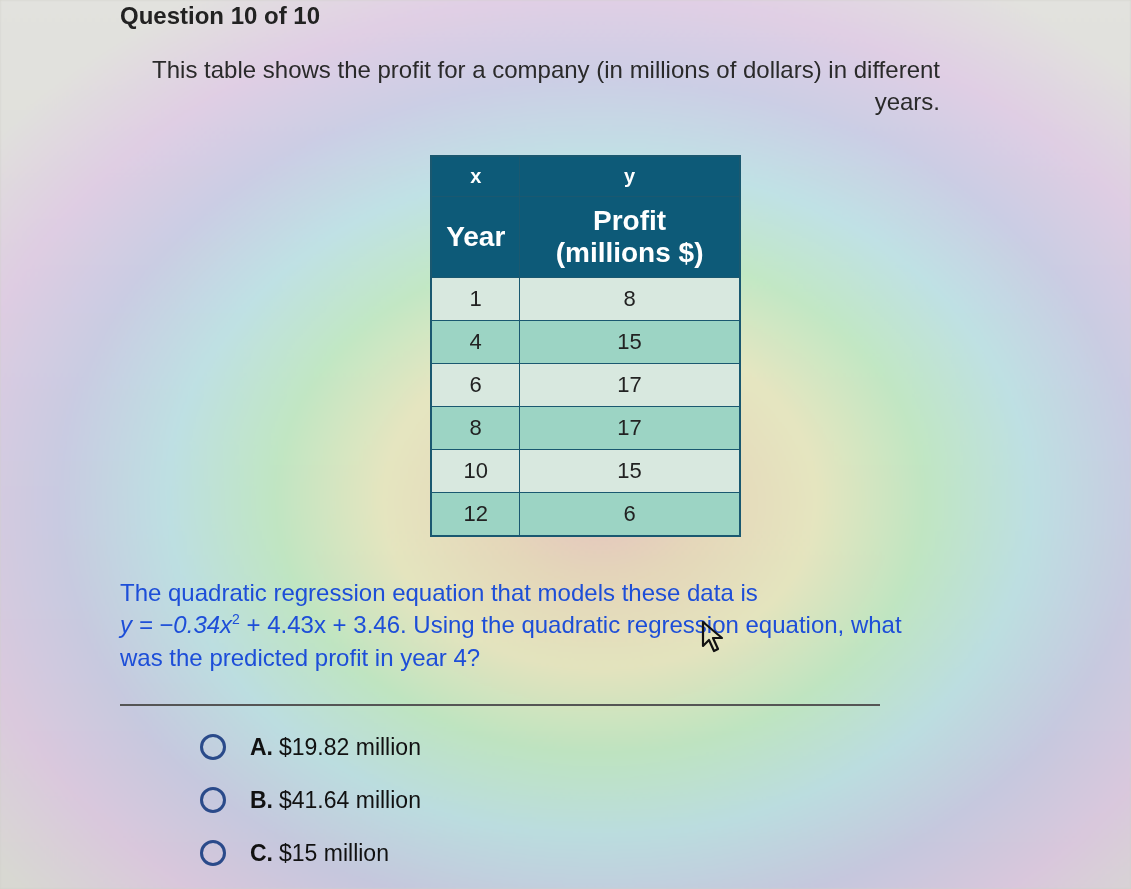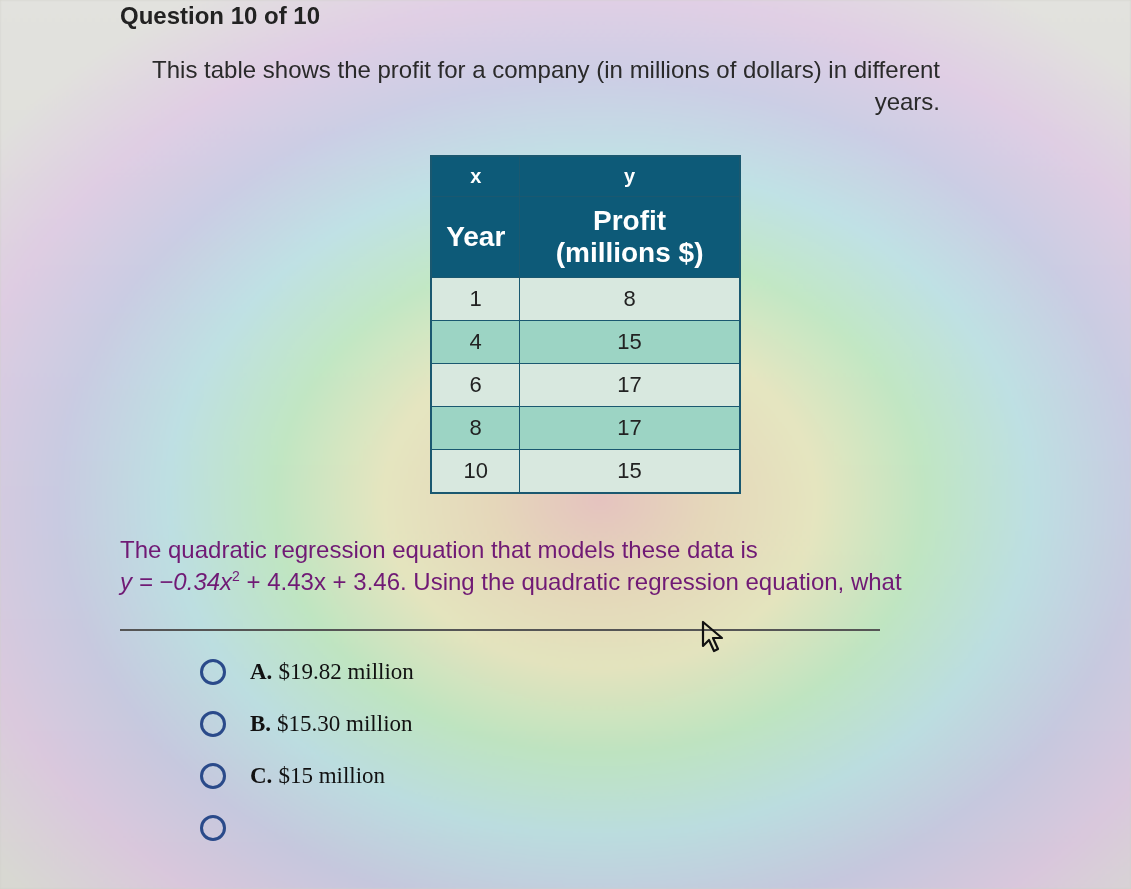--- a/index.html
+++ b/index.html
@@ -72,21 +72,21 @@
     padding: 8px 14px;
   }
   tbody tr:nth-child(odd)  td { background: #d8e8df; }
   tbody tr:nth-child(even) td { background: #9cd4c4; }
   .col-x { width: 80px; }
   .col-y { width: 220px; }
   .sub-th { font-size: 28px; }
   .explain {
     font-size: 24px;
     line-height: 1.35;
-    color: #701a75;
+    color: #1d4ed8;
     max-width: 920px;
     margin-bottom: 25px;
   }
   .explain sup { font-size: 14px; vertical-align: super; }
   .explain i { }
   .cursor {
     position: absolute;
     left: 700px;
     top: 620px;
     font-size: 30px;
@@ -100,21 +100,20 @@
     max-width: 760px;
   }
   .options {
     padding-left: 80px;
   }
   .option-row {
     display: flex;
     align-items: center;
     gap: 24px;
     margin: 18px 0 26px 0;
-    font-family: Liberation Serif, serif;
   }
   .radio {
     width: 26px;
     height: 26px;
     border: 3px solid #2a4a8a;
     border-radius: 50%;
     background: transparent;
     flex: none;
     cursor: pointer;
   }
@@ -158,48 +157,53 @@
           <td>17</td>
         </tr>
         <tr>
           <td>8</td>
           <td>17</td>
         </tr>
         <tr>
           <td>10</td>
           <td>15</td>
         </tr>
+        <tr>
+          <td>12</td>
+          <td>6</td>
+        </tr>
       </tbody>
     </table>
   </div>
 
   <div class="explain">
     <span>The quadratic regression equation that models these data is</span><br>
     <span><i><span>y = −0.34</span><span>x</span></i></span><sup>2</sup><span> + 4.43x + 3.46. Using the quadratic regression equation, what</span><br>
+    <span>was the predicted profit in year 4?</span>
   </div>
 
   <div class="cursor">
     <svg width="28" height="34" viewBox="0 0 28 34">
       <path d="M3 2 L3 26 L9 20 L14 31 L18 29 L13 18 L22 18 Z" fill="none" stroke="#111" stroke-width="2.2" stroke-linejoin="round"></path>
     </svg>
   </div>
 
   <hr class="sep">
 
   <div class="options">
     <div class="option-row">
       <div class="radio"></div>
       <div class="opt-label">
         <span class="opt-letter">A.</span><span>$19.82 million</span>
       </div>
     </div>
     <div class="option-row">
       <div class="radio"></div>
       <div class="opt-label">
-        <span class="opt-letter">B.</span><span>$15.30 million</span>
+        <span class="opt-letter">B.</span><span>$41.64 million</span>
       </div>
     </div>
     <div class="option-row">
       <div class="radio"></div>
       <div class="opt-label">
         <span class="opt-letter">C.</span><span>$15 million</span>
       </div>
     </div>
     <div class="option-row">
       <div class="radio"></div>

